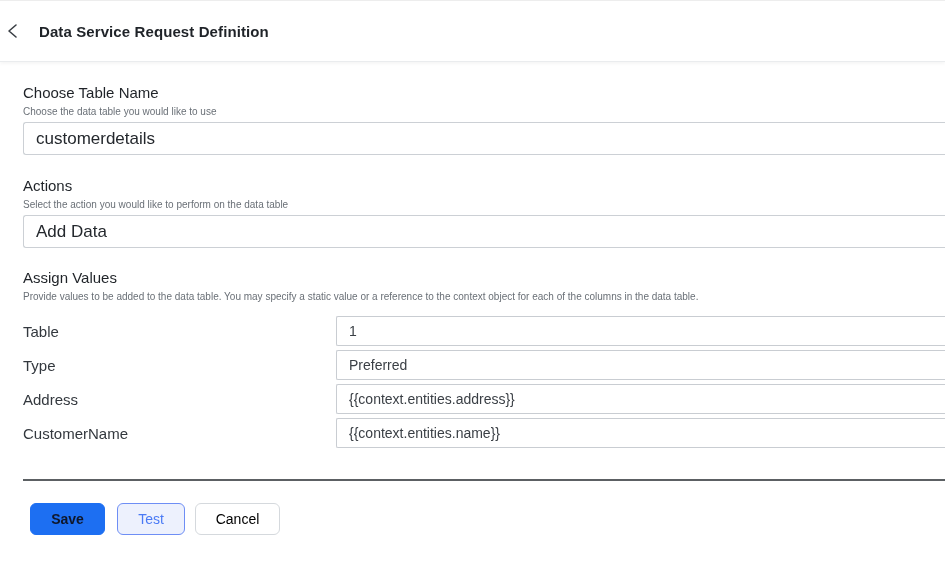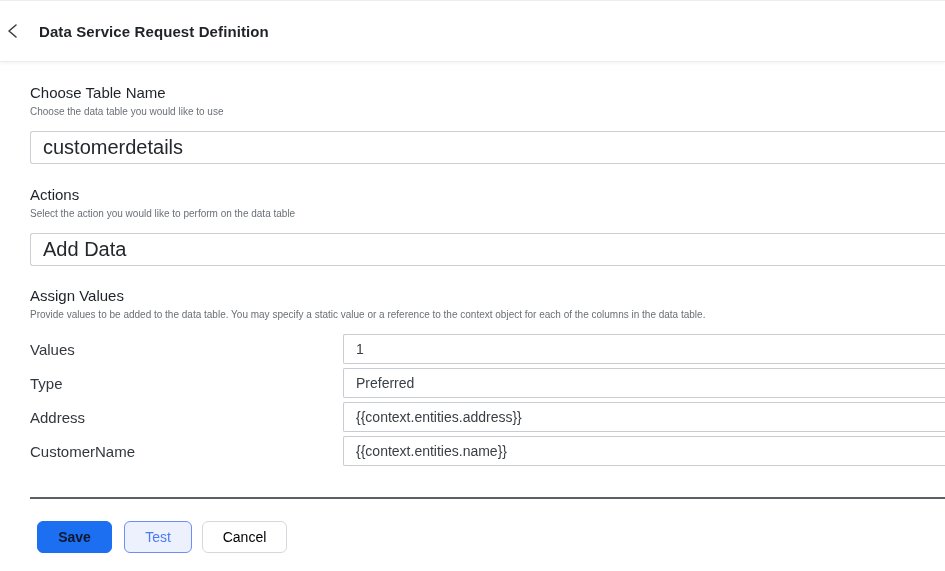--- a/index.html
+++ b/index.html
@@ -28,48 +28,48 @@
   }
   .header-title {
     font-size: 15px;
     font-weight: 600;
     color: #1f2328;
     margin-left: 13px;
     letter-spacing: 0.1px;
   }
 
   
-  .main { padding-left: 30px; }
+  .main { padding-left: 23px; }
 
   .section-label {
     font-size: 15px;
     font-weight: 500;
     color: #1f2328;
   }
   .section-helper {
     font-size: 10px;
     color: #6a7077;
     margin-top: 5px;
   }
 
   .sec-table { margin-top: 22px; }
   .sec-actions { margin-top: 22px; }
   .sec-assign { margin-top: 21px; }
 
   .big-input {
     display: block;
     width: 100%;
     height: 33px;
-    margin-top: 14px;
+    margin-top: 5px;
     border: 1px solid #ccd0d5;
     border-right: none;
     border-radius: 3px 0 0 3px;
     padding-left: 12px;
     font-family: "Liberation Sans", sans-serif;
-    font-size: 20px;
+    font-size: 17px;
     color: #24282d;
     outline: none;
     background: #fff;
   }
 
   .rows { margin-top: 14px; }
   .row {
     display: flex;
     align-items: center;
     margin-bottom: 4px;
@@ -167,21 +167,21 @@
     <div class="section-helper">Select the action you would like to perform on the data table</div>
     <input class="big-input" type="text" value="Add Data" style="">
   </div>
 
   <div class="sec-assign">
     <div class="section-label">Assign Values</div>
     <div class="section-helper">Provide values to be added to the data table. You may specify a static value or a reference to the context object for each of the columns in the data table.</div>
 
     <div class="rows">
       <div class="row">
-        <div class="row-label">Values</div>
+        <div class="row-label">Table</div>
         <input class="row-input" type="text" value="1" style="">
       </div>
       <div class="row">
         <div class="row-label">Type</div>
         <input class="row-input" type="text" value="Preferred" style="">
       </div>
       <div class="row">
         <div class="row-label">Address</div>
         <input class="row-input" type="text" value="{{context.entities.address}}" style="">
       </div>

